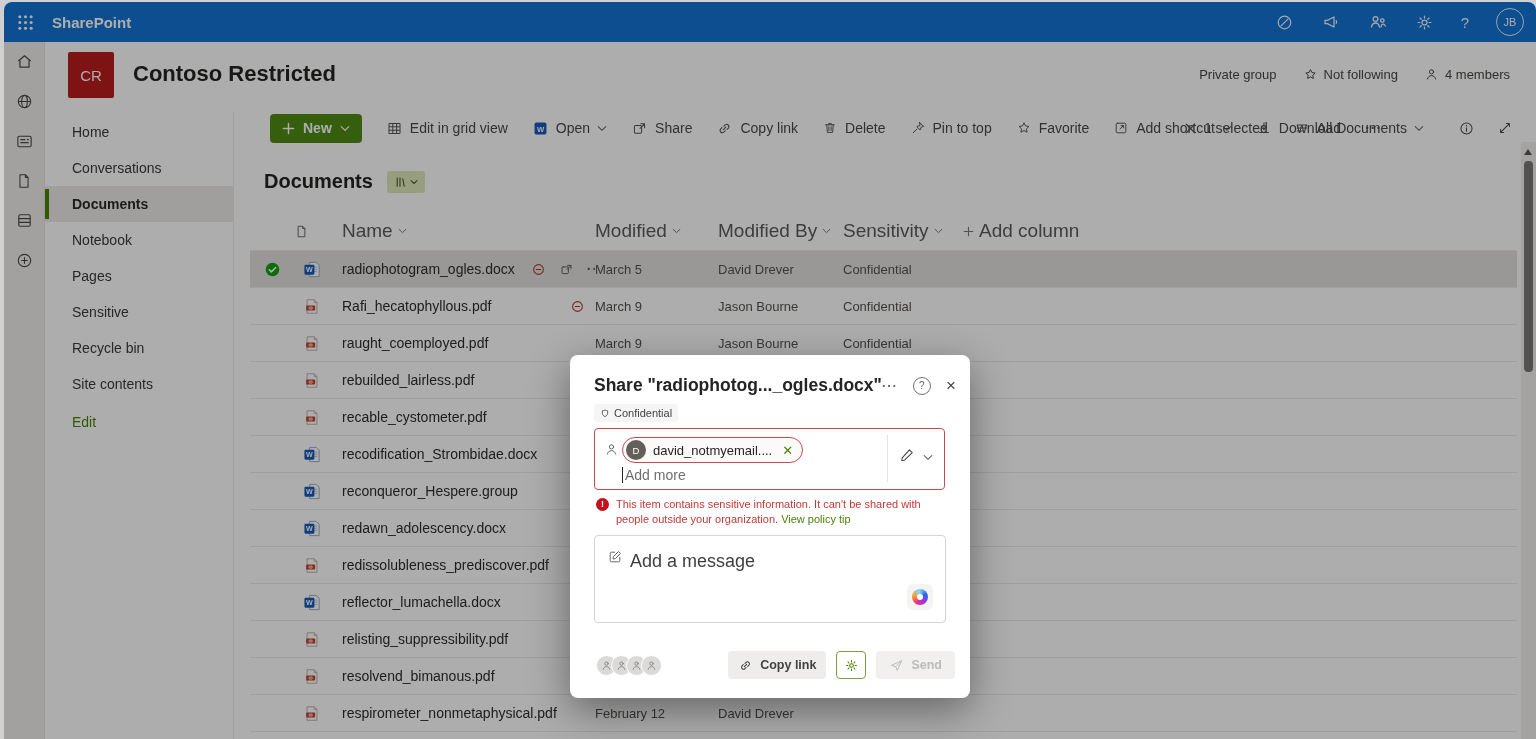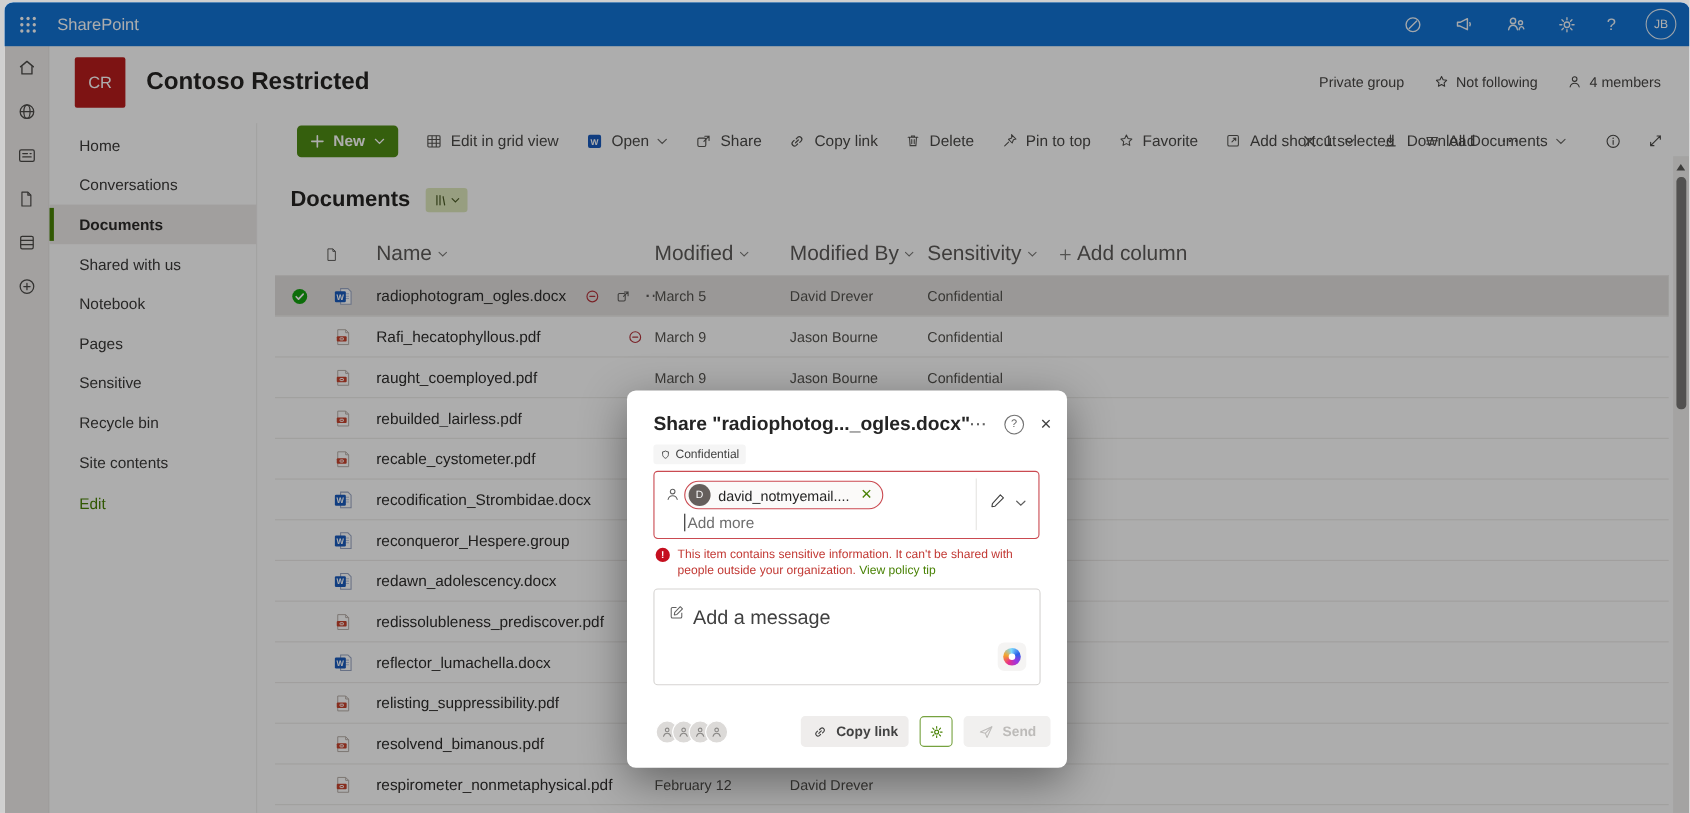--- a/index.html
+++ b/index.html
@@ -6,21 +6,21 @@
   .stage{position:relative;width:1536px;height:739px;background:#d0d0d0;overflow:hidden;
          font-family:"Liberation Sans","DejaVu Sans",sans-serif;color:#323130;}
   .app{position:absolute;left:4px;top:2px;width:1532px;height:737px;background:#fff;
        border-radius:8px 8px 0 0;overflow:hidden;}
   svg{display:block}
   .ic{display:inline-flex;align-items:center;justify-content:center;flex:none}
 
   
   .suitebar{position:absolute;left:0;top:0;right:0;height:40px;background:#1273d4;display:flex;align-items:center;color:#fff;z-index:2}
   .waffle{width:42px;height:40px;display:flex;align-items:center;justify-content:center;cursor:pointer}
-  .suite-title{font-size:15px;font-weight:400;margin-left:6px}
+  .suite-title{font-size:15px;font-weight:700;margin-left:6px}
   .suite-search{position:absolute;left:513px;top:7px;width:388px;height:26px;background:#fff;border:1px solid #999896;
                 border-radius:3px;display:flex;align-items:center;gap:9px;padding-left:11px;color:#605e5c;font-size:13px;box-sizing:border-box}
   .suite-actions{position:absolute;right:12px;top:0;height:40px;display:flex;align-items:center;gap:27px}
   .sb-btn{color:#fff;opacity:.95;cursor:pointer}
   .suite-avatar{width:26px;height:26px;border-radius:50%;border:1px solid rgba(255,255,255,.9);
                 display:flex;align-items:center;justify-content:center;font-size:11px;cursor:pointer}
   .suite-help{font-size:15px;font-weight:400}
 
   
   .rail{position:absolute;left:0;top:40px;width:41px;bottom:0;background:#f0eeec;border-right:1px solid #e6e4e2;
@@ -247,21 +247,20 @@
         <span>4 members</span>
       </span>
     </div>
   </section>
 
   <nav class="sitenav">
     <div id="nav-items">
           <div class="nav-item">Home</div>
           <div class="nav-item">Conversations</div>
           <div class="nav-item sel">Documents</div>
-          <div class="nav-item">Shared with us</div>
           <div class="nav-item">Notebook</div>
           <div class="nav-item">Pages</div>
           <div class="nav-item">Sensitive</div>
           <div class="nav-item">Recycle bin</div>
           <div class="nav-item">Site contents</div>
         </div>
     <div class="nav-edit">Edit</div>
   </nav>
 
   <main class="content">

